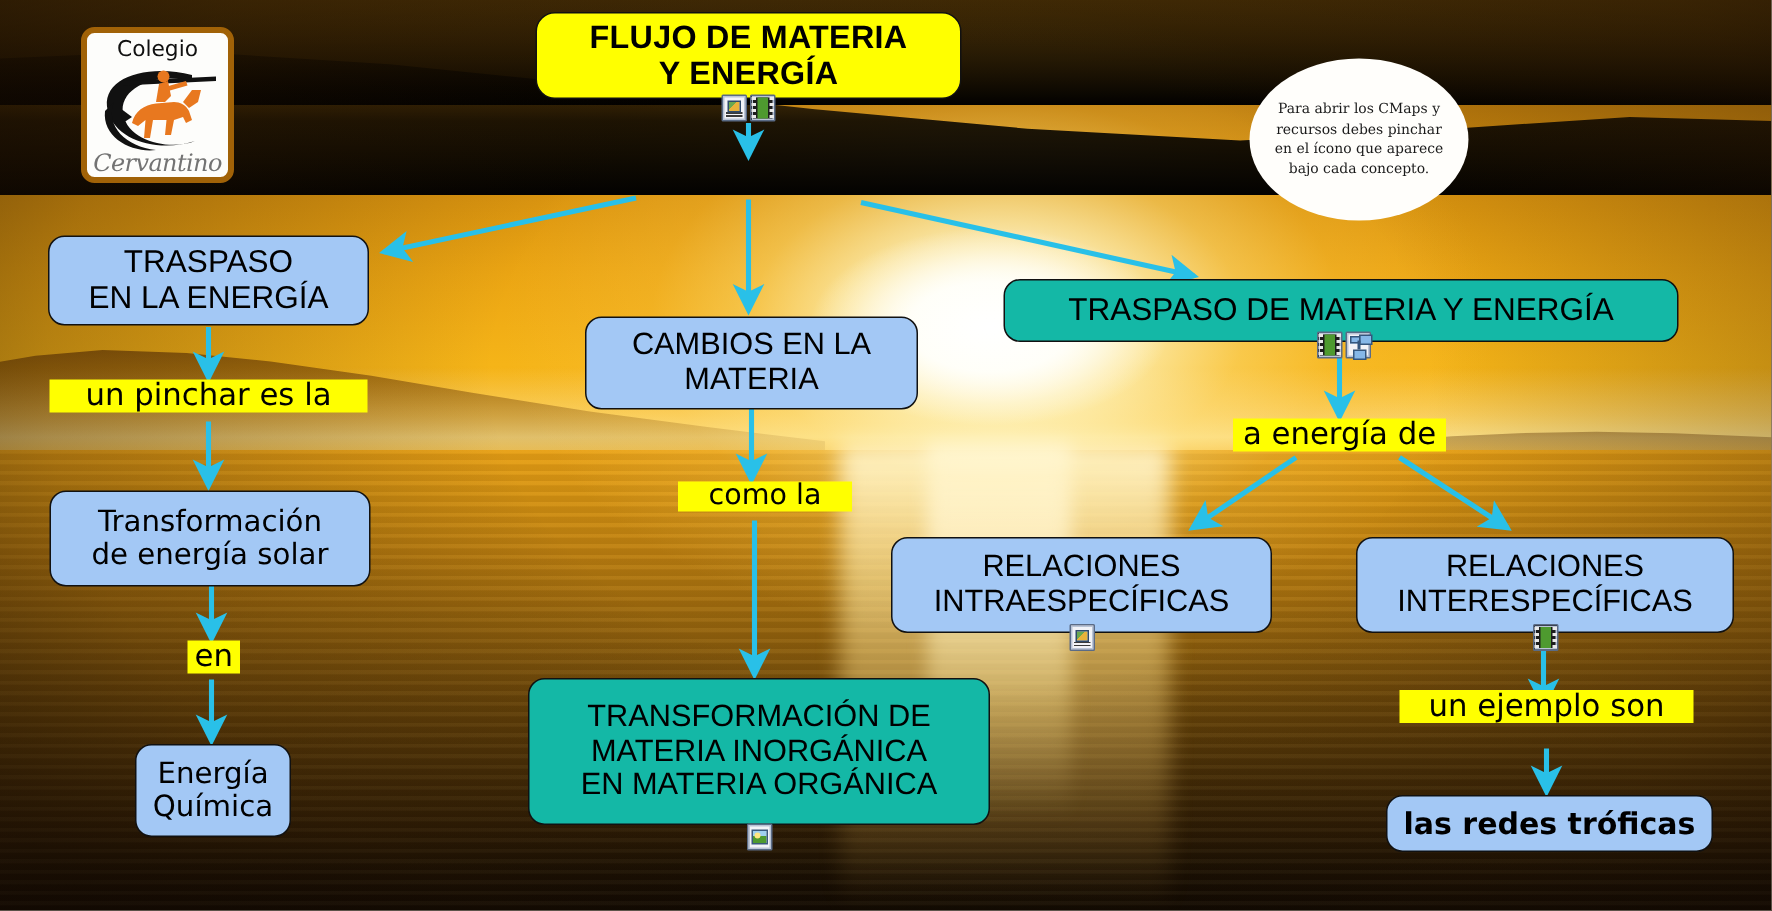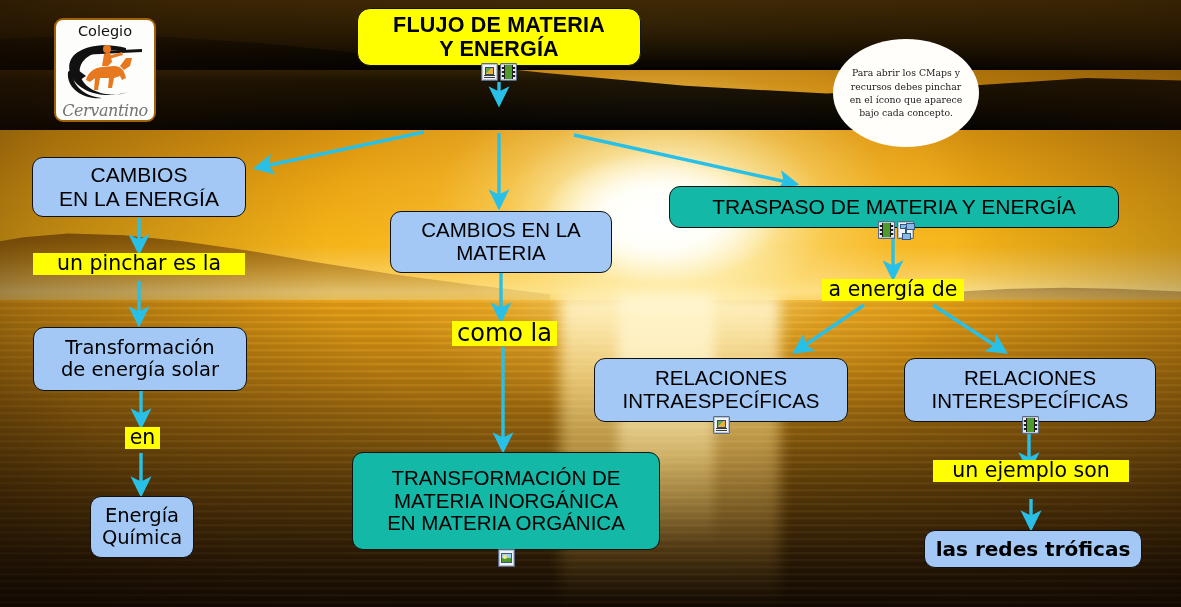--- a/index.html
+++ b/index.html
@@ -254,21 +254,21 @@
     border-radius: 50%;
     background: #ffe680;
   }
 
   
   #logo {
     position: absolute; left: 54px; top: 18px;
     width: 102px; height: 104px;
     background: #fdfdfb;
     border-radius: 9px;
-    border: 2px solid #a16207;
+    border: 4px solid #a16207;
     overflow: hidden;
   }
   #logo .logo-top {
     position: absolute; top: 3px; left: 0; width: 100%;
     text-align: center;
     font-family: "DejaVu Sans", sans-serif;
     font-size: 14.5px; color: #111;
   }
   #logo .logo-bottom {
     position: absolute; bottom: 0px; left: 0; width: 100%;
@@ -390,27 +390,27 @@
   <div class="icon-row" style="left:479px; top:62px; width:40px; height:19px;">
     <span class="res-icon doc"></span>
     <span class="res-icon film"></span>
   </div>
 
 
   <div class="linklabel hl font-round" style="left:33px; top:253px; width:212px; font-size:20.5px;">un pinchar es la</div>
 
   <div class="linklabel hl font-round" style="left:125px; top:427px; width:35px; font-size:20.5px;">en</div>
 
-  <div class="linklabel hl font-round" style="left:452px; top:321px; width:105px; font-size:24px;">como la</div>
+  <div class="linklabel hl font-round" style="left:452px; top:321px; width:116px; font-size:19px;">como la</div>
 
   <div class="linklabel hl font-round" style="left:822px; top:279px; width:142px; font-size:20.5px;">a energía de</div>
 
   <div class="linklabel hl font-round" style="left:933px; top:460px; width:196px; font-size:20.5px;">un ejemplo son</div>
 
-  <div class="node blue font-flat" style="left:32px; top:157px; width:214px; height:60px; font-size:21px;">CAMBIOS
+  <div class="node blue font-flat" style="left:32px; top:157px; width:214px; height:60px; font-size:21px;">TRASPASO
 EN LA ENERGÍA</div>
 
   <div class="node blue font-round" style="left:33px; top:327px; width:214px; height:64px; font-size:19.5px;">Transformación
 de energía solar</div>
 
   <div class="node blue font-round" style="left:90px; top:496px; width:104px; height:62px; font-size:19.5px;">Energía
 Química</div>
 
   <div class="node blue font-flat" style="left:390px; top:211px; width:222px; height:62px; font-size:20.5px;">CAMBIOS EN LA
 MATERIA</div>

